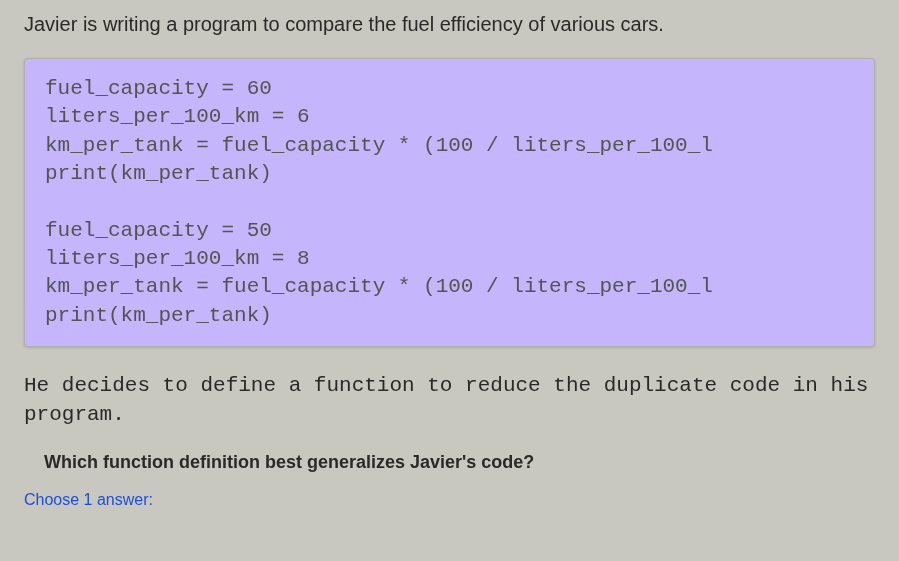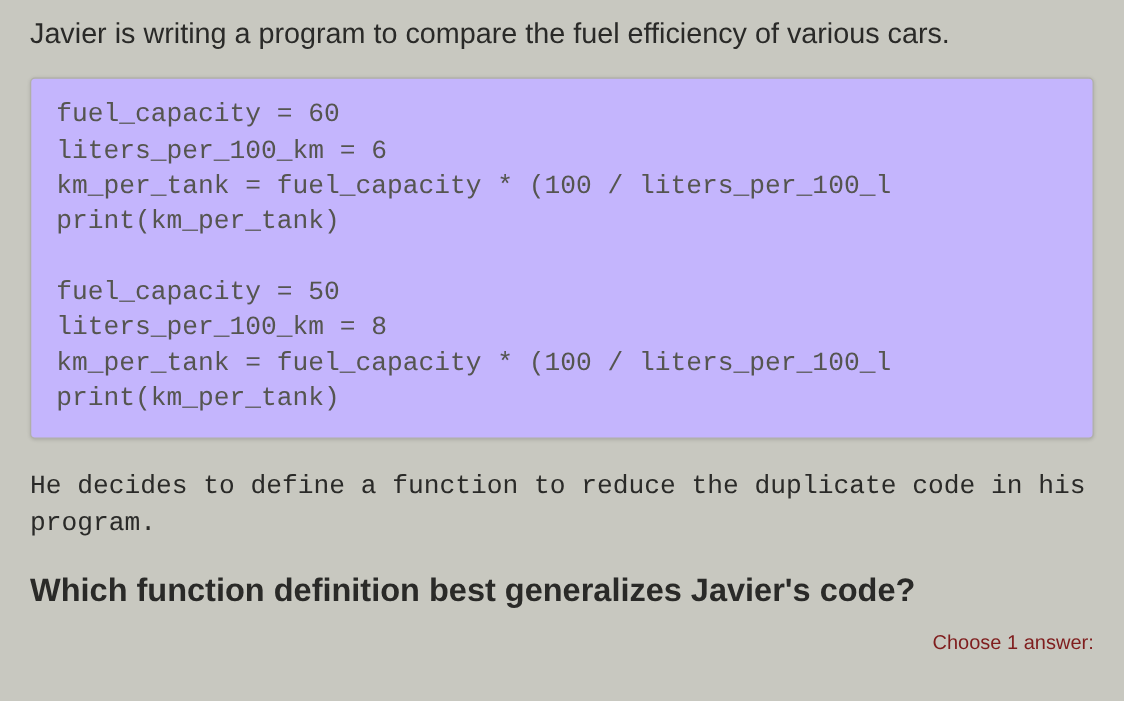--- a/index.html
+++ b/index.html
@@ -9,21 +9,21 @@
     font-family: -apple-system, BlinkMacSystemFont, "Segoe UI", Arial, sans-serif;
     width: 899px;
     height: 561px;
     overflow: hidden;
     color: #2a2a28;
   }
   .page {
     padding: 10px 24px 0 24px;
   }
   .intro {
-    font-size: 23px;
+    font-size: 20px;
     line-height: 1.4;
     margin-bottom: 20px;
     color: #2a2a28;
   }
   .code-block {
     background: #c4b5fd;
     border: 1px solid #b0b0a8;
     border-radius: 4px;
     box-shadow: 0 1px 3px rgba(0,0,0,0.15);
     padding: 16px 20px;
@@ -36,30 +36,30 @@
     margin-bottom: 24px;
   }
   .followup {
     font-size: 21px;
     line-height: 1.4;
     margin-bottom: 20px;
     color: #2a2a28;
     font-family: Liberation Mono, monospace;
   }
   .question {
-    font-size: 26px;
+    font-size: 18px;
     font-weight: 700;
     line-height: 1.4;
     margin-bottom: 16px;
     color: #2a2a28;
+    margin-left: 20px;
   }
   .choose {
     font-size: 16px;
-    color: #7f1d1d;
-    text-align: right;
+    color: #1d4ed8;
   }
 </style>
 </head>
 <body>
 
 <div class="page">
 
   <div class="intro">Javier is writing a program to compare the fuel efficiency of various cars.</div>
 
   <div class="code-block"><span>fuel_capacity = 60</span>

